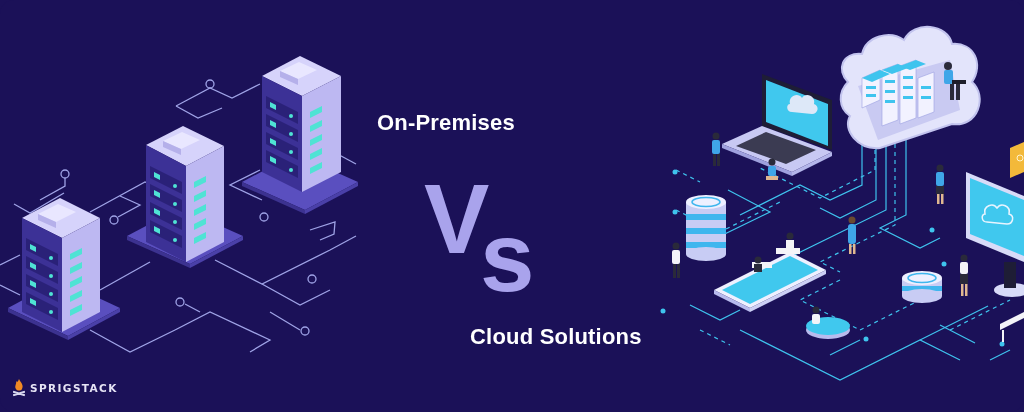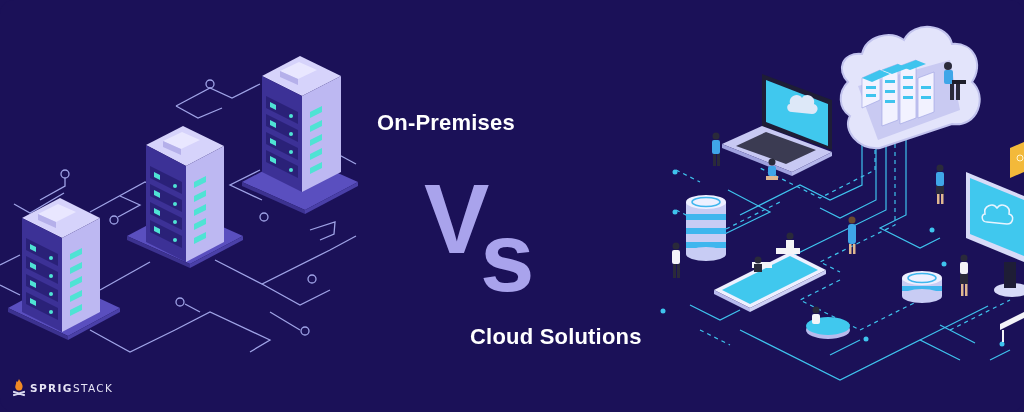--- a/index.html
+++ b/index.html
@@ -7,21 +7,21 @@
   .stage{position:relative;width:1024px;height:412px;background:#1b1158;overflow:hidden;border-radius:14px;}
   .art{position:absolute;left:0;top:0;}
   .label{position:absolute;color:#ffffff;font-weight:700;font-family:"Liberation Sans",sans-serif;letter-spacing:0.2px;}
   .lbl-onprem{left:377px;top:110px;font-size:22px;}
   .lbl-cloud{left:470px;top:324px;font-size:22px;}
   .vs{position:absolute;left:424px;top:170px;width:130px;height:130px;}
   .vs .v{position:absolute;left:0;top:0;font-size:98px;font-weight:700;color:#a9a3ec;line-height:1;letter-spacing:-4px;}
   .vs .s{position:absolute;left:56px;top:38px;font-size:98px;font-weight:700;color:#a9a3ec;line-height:1;}
   .logo{position:absolute;left:12px;top:378px;display:flex;align-items:center;gap:4px;}
   .logo-text{font-size:10.5px;font-weight:700;letter-spacing:1.4px;color:#e6e4f5;font-family:"DejaVu Sans",sans-serif;}
-  .logo-text .thin{font-weight:400;}
+  .logo-text .thin{font-weight:700;}
 </style>
 </head>
 <body>
 
 <div class="stage">
 
   <svg class="art" width="1024" height="412" viewBox="0 0 1024 412">
     <g fill="none" stroke="#9fa3e6" stroke-width="1.3">
       <polyline points="14,204 30,213 64,193"></polyline>
       <circle cx="65" cy="174" r="4"></circle>

